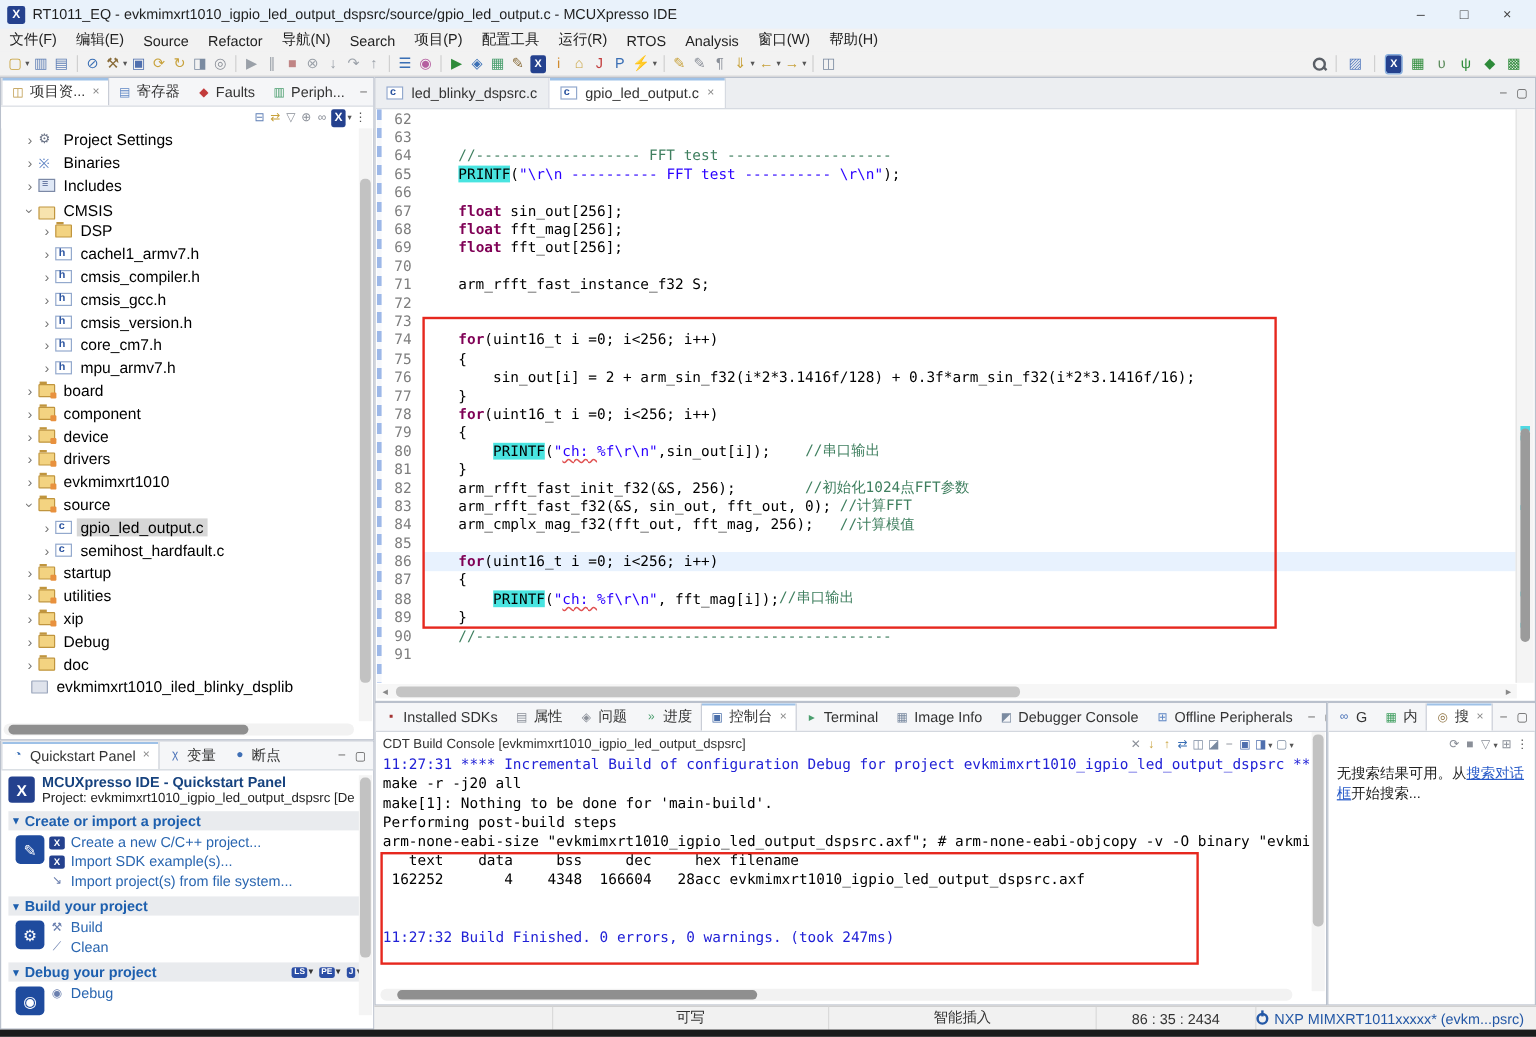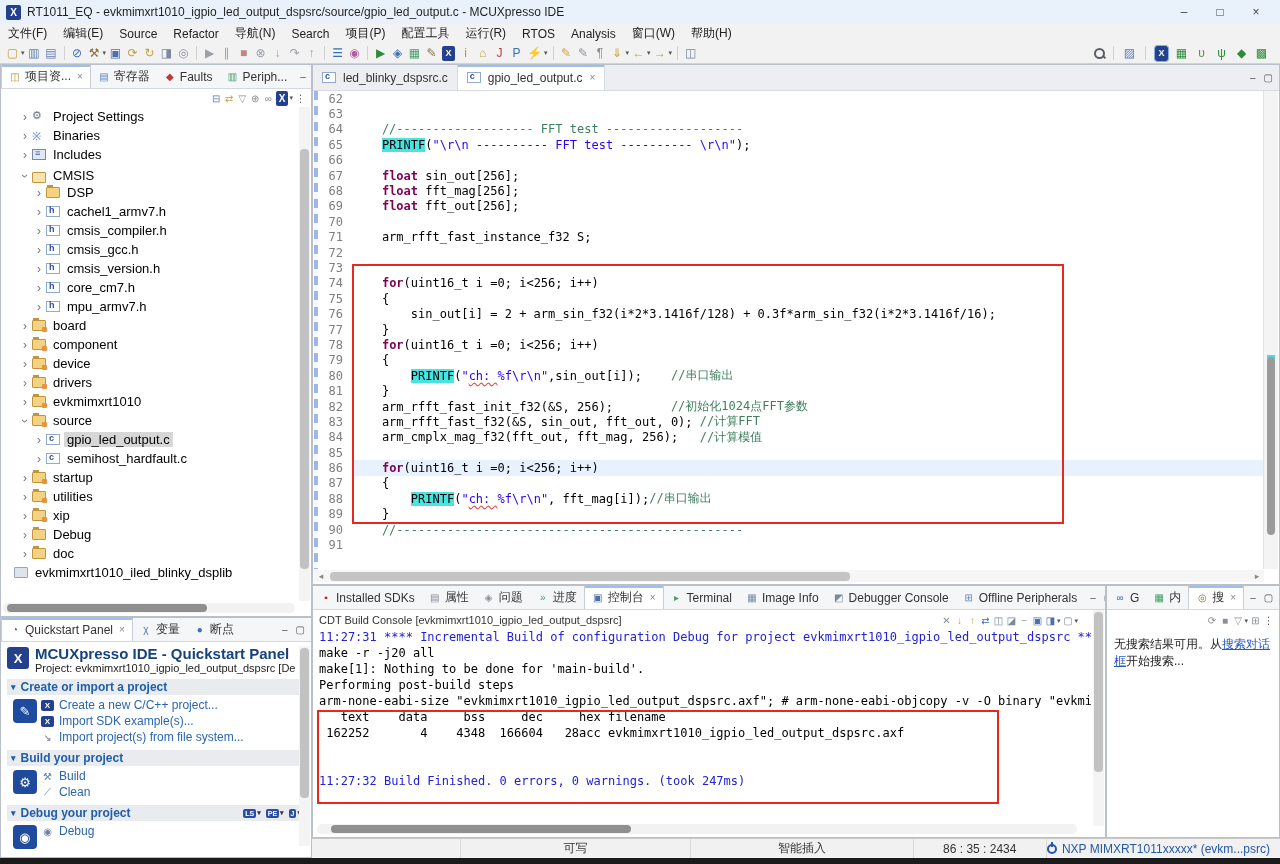--- a/index.html
+++ b/index.html
@@ -107,21 +107,21 @@
 #co-redrect{left:4px;top:124px;width:682px;height:94px}
 
 .rp-toolbar{position:absolute;right:4px;top:27px;display:flex;align-items:center}
 .rp-toolbar .tb-ico{font-size:10px;min-width:11px;margin:0 1px}
 .rp-msg{position:absolute;left:7px;top:50px;right:8px;color:#222;line-height:17px}
 .rp-msg a{color:#2458c8;text-decoration:underline}
 
 #qs-body{position:absolute;left:1px;top:24px;right:1px;bottom:0;overflow:hidden;padding:3px 5px 0 5px}
 .qs-head{display:flex;gap:6px;align-items:flex-start}
 .qs-logo{width:22px;height:22px;background:#24418e;color:#fff;font-weight:bold;font-size:13px;display:flex;align-items:center;justify-content:center;border-radius:3px;flex:none;margin-top:2px}
-.qs-title{color:#16427e;font-weight:bold;font-size:15px;white-space:nowrap}
+.qs-title{color:#16427e;font-weight:bold;font-size:12px;white-space:nowrap}
 .qs-sub{color:#222;font-size:11px;white-space:nowrap;overflow:hidden}
 .qs-sec{background:#e9ebee;color:#1d5fae;font-weight:bold;padding:1px 4px;margin-top:5px;display:flex;align-items:center;font-size:12px}
 .qs-sec .arr{margin-right:5px;font-size:9px}
 .qs-btns{margin-left:auto;display:flex;gap:5px;align-items:center}
 .qs-db{display:flex;align-items:center;gap:1px}
 .qs-db .sq2{background:#2b4ea5;color:#fff;font-size:7px;font-weight:bold;padding:1px 2px;border-radius:2px}
 .qs-db .dd{font-size:7px;color:#333}
 .qs-items{display:flex;margin:2px 0 0 2px}
 .qs-big{width:32px;flex:none;display:flex;justify-content:center;padding-top:2px}
 .bico{width:24px;height:24px;background:#1f4b9e;border-radius:4px;color:#fff;font-size:13px;display:flex;align-items:center;justify-content:center}
@@ -379,21 +379,21 @@
       <div class="trow" style="padding-left: 18px;">
         <span class="tw">›</span>
         <span class="ti i-folder"></span>
         <span class="tlabel">Debug</span>
       </div>
       <div class="trow" style="padding-left: 18px;">
         <span class="tw">›</span>
         <span class="ti i-folder"></span>
         <span class="tlabel">doc</span>
       </div>
-      <div class="trow" style="padding-left: 0;">
+      <div class="trow" style="padding-left: 12px;">
         <span class="tw"></span>
         <span class="ti i-project-closed"></span>
         <span class="tlabel">evkmimxrt1010_iled_blinky_dsplib</span>
       </div>
     </div>
   <div class="vscroll" style="top:42px;height:494px">
       <div class="thumb" style="top:42px;height:420px"></div>
     </div>
   <div class="hscroll">
       <div class="thumb" style="left:4px;width:200px"></div>

